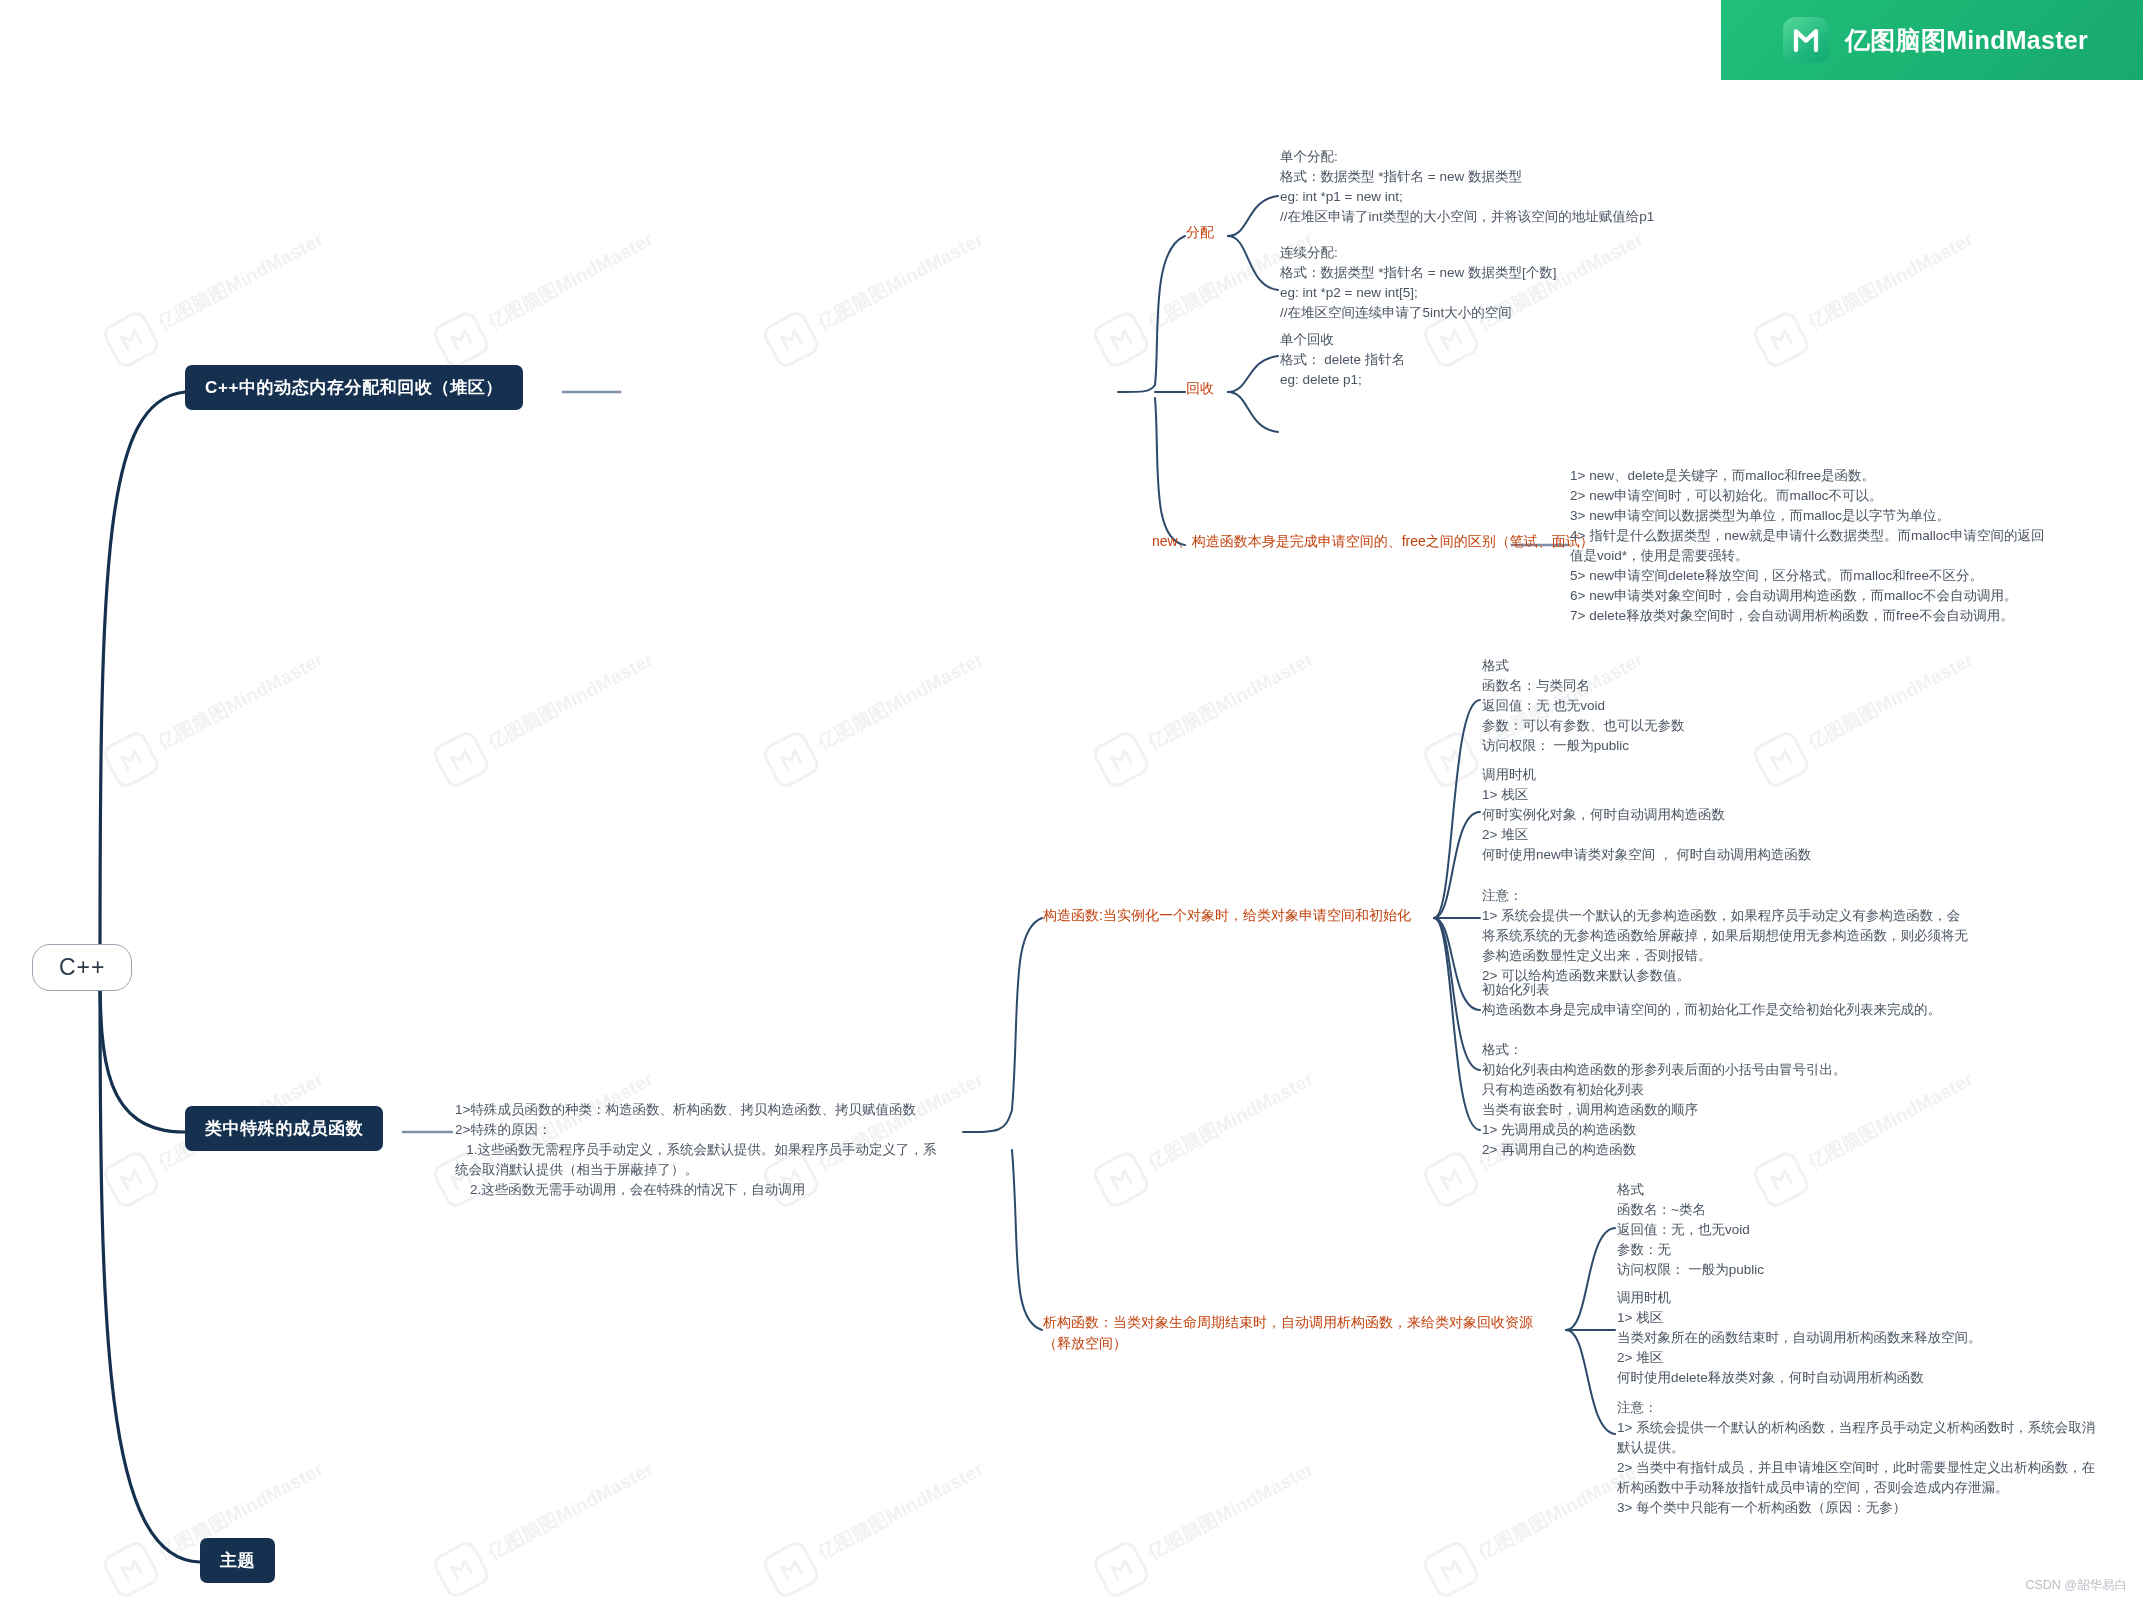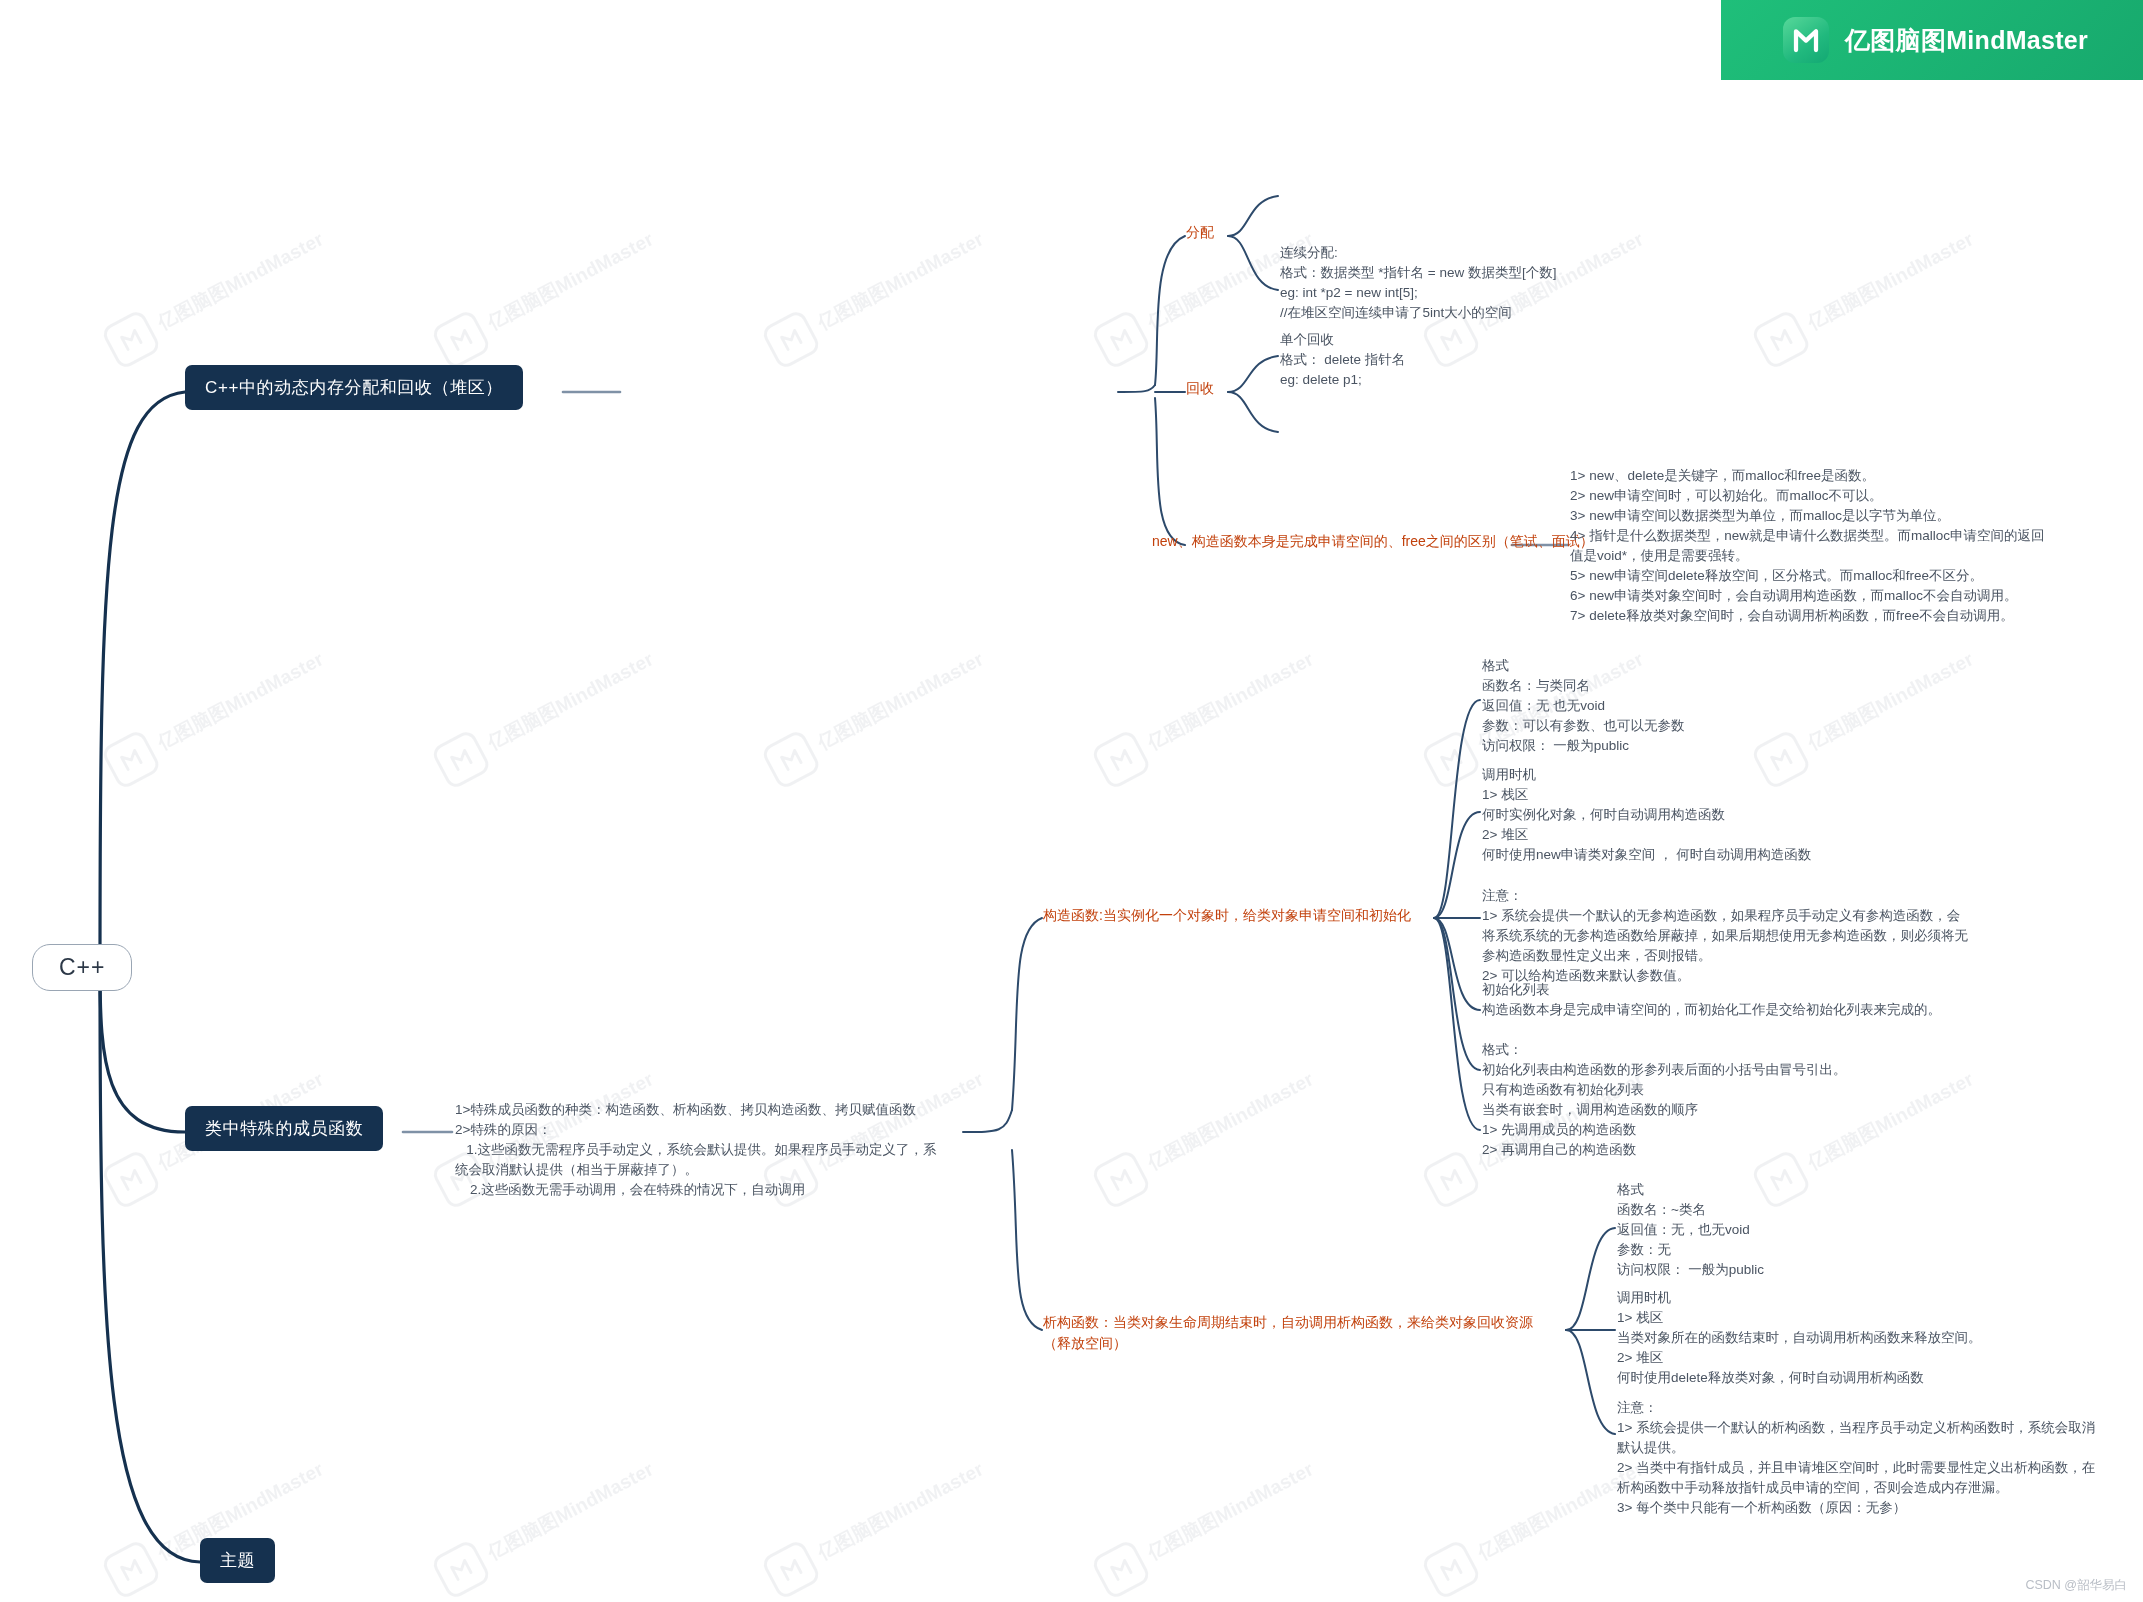--- a/index.html
+++ b/index.html
@@ -59,21 +59,21 @@
     font-size: 23px;
     color: #2c3847;
     letter-spacing: 1px;
   }
   .topic-box {
     background: #15314f;
     color: #ffffff;
     border-radius: 7px;
     padding: 11px 20px;
     font-size: 17px;
-    font-weight: 400;
+    font-weight: 700;
     letter-spacing: .6px;
     white-space: nowrap;
   }
   .leaf {
     font-size: 13.5px;
     line-height: 1.48;
     color: #4a5462;
     white-space: pre-wrap;
   }
   .label {
@@ -376,20 +376,24 @@
 
   <div class="node topic-box" style="left:200px; top:1538px;">主题</div>
 
 
   <div class="node label" style="left:1186px; top:224px;">分配</div>
 
   <div class="node label" style="left:1186px; top:380px;">回收</div>
 
   <div class="node label" style="left:1152px; top:533px;">new、构造函数本身是完成申请空间的、free之间的区别（笔试、面试）</div>
 
+  <div class="node leaf" style="left:1280px; top:147px; width:700px;">单个分配:
+格式：数据类型 *指针名 = new 数据类型
+eg: int *p1 = new int;
+//在堆区申请了int类型的大小空间，并将该空间的地址赋值给p1</div>
   <div class="node leaf" style="left:1280px; top:243px; width:700px;">连续分配:
 格式：数据类型 *指针名 = new 数据类型[个数]
 eg: int *p2 = new int[5];
 //在堆区空间连续申请了5int大小的空间</div>
 
   <div class="node leaf" style="left:1280px; top:330px; width:420px;">单个回收
 格式： delete 指针名
 eg: delete p1;</div>
 
   <div class="node leaf" style="left:1570px; top:466px; width:580px;">1&gt; new、delete是关键字，而malloc和free是函数。

